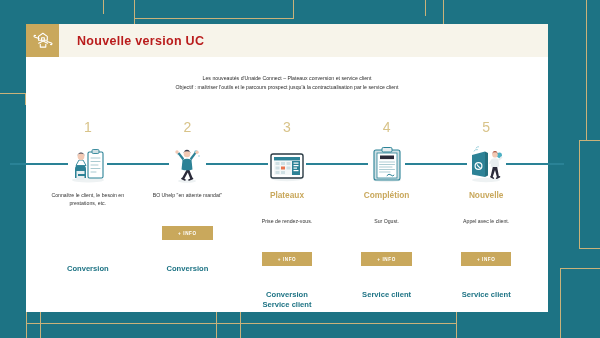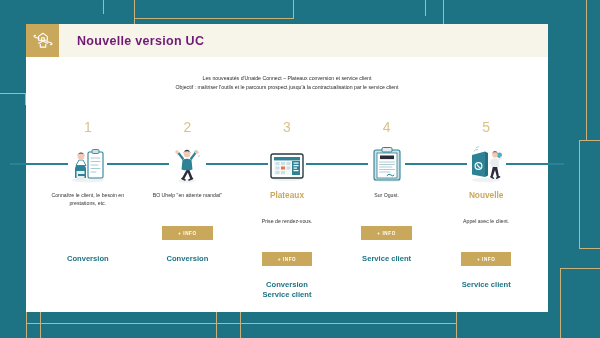--- a/index.html
+++ b/index.html
@@ -58,21 +58,21 @@
     flex: 0 0 auto;
     display: flex;
     align-items: center;
     justify-content: center;
   }
   #logo-tile svg { display:block; }
   #header-title {
     margin-left: 18px;
     font-size: 12.5px;
     font-weight: bold;
-    color: #701a75;
+    color: #b91c1c;
     letter-spacing: 0.3px;
     white-space: nowrap;
   }
 
   
   #subtitle-block {
     position: absolute;
     top: 50px;
     left: 0;
     width: 100%;
@@ -173,21 +173,21 @@
     font-size: 4.6px;
     font-weight: bold;
     letter-spacing: 0.6px;
     padding: 4.5px 16px;
     border: none;
     cursor: pointer;
   }
   .info-btn.hidden { visibility: hidden; }
 
   .step-tag {
-    margin-top: 10px;
+    margin-top: 20px;
     font-size: 7.6px;
     font-weight: bold;
     color: #1d7384;
     text-align: center;
     line-height: 1.3;
     white-space: pre-line;
   }
 </style>
 </head>
 <body>
@@ -362,20 +362,21 @@
                 <line x1="13.5" y1="18" x2="28.5" y2="18"></line>
                 <line x1="13.5" y1="20.5" x2="28.5" y2="20.5"></line>
                 <line x1="13.5" y1="23" x2="26" y2="23"></line>
                 <line x1="13.5" y1="25.5" x2="28.5" y2="25.5"></line>
                 <line x1="13.5" y1="28" x2="24" y2="28"></line>
               </g>
               <path d="M21 31.5 q2-2.5 4-0.5 t3 0.2" stroke="#2d8296" stroke-width="1" fill="none" stroke-linecap="round"></path>
             </svg>
           </div>
         </div>
+        <div class="step-title">Complétion</div>
         <div class="step-desc">Sur Ogust.</div>
         <div class="info-slot">
           <button class="info-btn">+ INFO</button>
         </div>
         <div class="step-tag">Service client</div>
       </div>
 
       <div class="step">
         <div class="step-num">5</div>
         <div class="icon-row">

